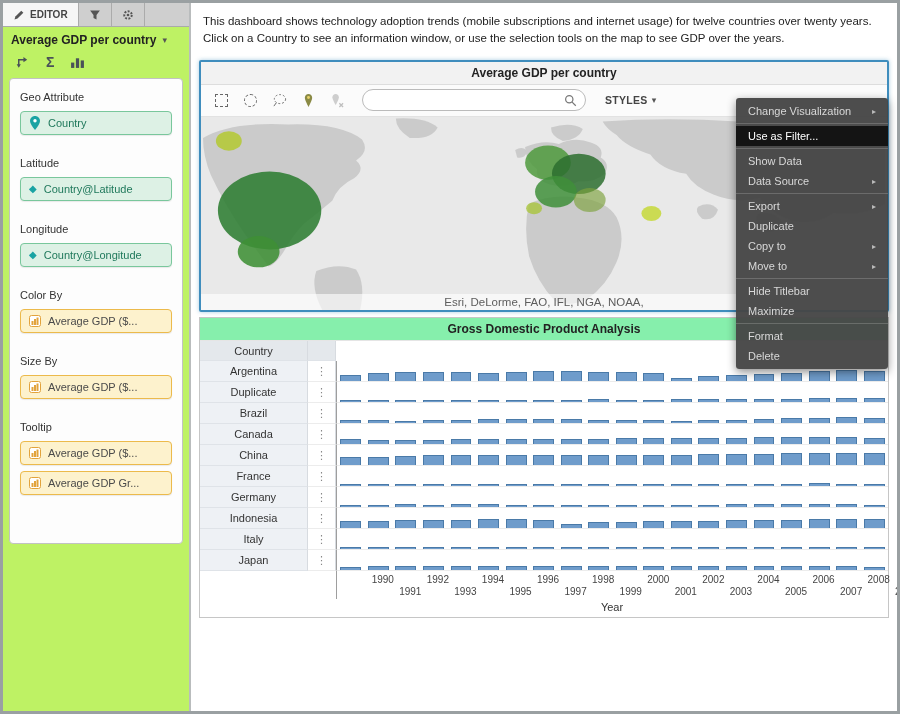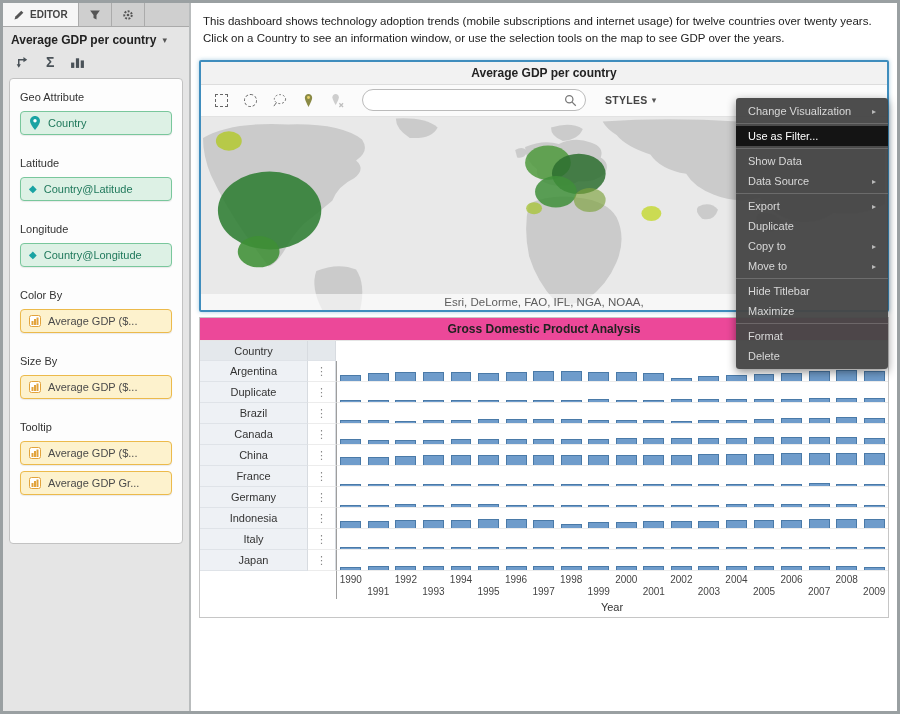--- a/index.html
+++ b/index.html
@@ -1,20 +1,20 @@
 <!DOCTYPE html>
 <html><head>
 <meta charset="utf-8">
 <style>
   * { margin:0; padding:0; box-sizing:border-box; }
   body { font-family:"Liberation Sans","DejaVu Sans",sans-serif; background:#c9cccd; }
   .app { width:900px; height:714px; background:#fff; border:3px solid #9aa0a2; display:flex; position:relative; overflow:hidden; }
 
   
-  .sidebar { width:188px; background:#e5e5e5; border-right:2px solid #b9bcbd; flex-shrink:0; }
+  .sidebar { width:188px; background:#bef264; border-right:2px solid #b9bcbd; flex-shrink:0; }
   .tabbar { display:flex; height:24px; background:#cfcfcf; border-bottom:1px solid #aaa; }
   .tab { display:flex; align-items:center; gap:5px; padding:0 10px; font-size:10px; font-weight:bold; color:#444; border-right:1px solid #ababab; cursor:default; }
   .tab.active { background:#f6f6f6; }
   .tab .ic { width:12px; height:12px; }
   .sb-title { display:flex; align-items:center; gap:6px; padding:6px 8px 4px; font-size:12px; font-weight:bold; color:#222; }
   .sb-title .caret { font-size:9px; color:#555; }
   .icon-row { display:flex; align-items:center; gap:16px; padding:3px 12px 7px; }
   .icon-row .ic { width:15px; height:15px; }
   .sigma { font-size:14px; font-weight:bold; color:#4a5258; line-height:1; }
   .fields-panel { margin:2px 6px; background:#fdfdfd; border:1px solid #c2c2c2; border-radius:4px; padding:4px 10px 14px; height:466px; overflow:hidden; }
@@ -42,33 +42,33 @@
   .searchbox input { flex:1; border:none; outline:none; font-size:11px; font-family:inherit; background:transparent; min-width:0; }
   .styles-btn { display:flex; align-items:center; gap:4px; font-size:10.5px; font-weight:bold; color:#444; letter-spacing:.3px; margin-left:6px; cursor:pointer; }
   .styles-btn .caret { font-size:9px; color:#555; }
 
   .map-canvas { position:relative; height:193px; background:#e9e9e9; overflow:hidden; }
   .map-canvas svg { position:absolute; inset:0; width:100%; height:100%; }
   .attribution { position:absolute; bottom:0; left:0; right:0; text-align:center; font-size:11.5px; color:#5d5d5d; background:rgba(255,255,255,.62); padding:2px 0; }
 
   
   .chart-panel { border:1px solid #c6c6c6; margin-top:5px; background:#fff; }
-  .chart-panel .panel-title { background:#ec4899; border-bottom:1px solid #e5e5e5; }
+  .chart-panel .panel-title { background:#86efac; border-bottom:1px solid #e5e5e5; }
   .grow, .grid-head, .axis-grid { display:grid; grid-template-columns:108px 28px 1fr; }
   .grid-head { height:20px; }
   .grow { height:21px; }
   .cell-label { background:#eef1f5; border-right:1px solid #d7dbe0; border-bottom:1px solid #dfe3e8; font-size:11px; color:#333; text-align:center; line-height:20px; overflow:hidden; }
   .cell-label.head { background:#e4e8ec; font-size:11px; color:#333; }
   .cell-dots { background:#fff; border-right:1px solid #d7dbe0; border-bottom:1px solid #ececec; color:#888; font-size:11px; text-align:center; line-height:20px; cursor:pointer; }
   .cell-dots.head { background:#e4e8ec; border-bottom:1px solid #dfe3e8; }
   .cell-chart { position:relative; border-bottom:1px solid #ececec; border-left:1px solid #9e9e9e; }
   .cell-chart.head { border-bottom:none; border-left:none; }
   .bar { position:absolute; bottom:0; background:#6f9ccb; border:1px solid #4a7aa8; border-bottom:none; }
   .axis { position:relative; height:28px; border-left:1px solid #9e9e9e; }
-  .tick { position:absolute; top:3px; transform:translateX(-50%); font-size:10px; color:#444; white-space:nowrap; }
+  .tick { position:absolute; top:3px; transform:translateX(-50%); font-size:10px; color:#444; white-space:nowrap;margin-left:32px; }
   .tick.low { top:15px; }
   .xlabel { text-align:center; font-size:11px; color:#333; height:18px; line-height:16px; }
 
   
   .context-menu { position:absolute; top:95px; right:9px; width:152px; background:rgba(70,70,70,.96); border-radius:3px; box-shadow:0 3px 10px rgba(0,0,0,.45); padding:3px 0; z-index:50; }
   .menu-item { display:flex; justify-content:space-between; align-items:center; padding:4px 12px; font-size:11px; color:#d8d8d8; cursor:pointer; }
   .menu-item.hl { background:#141414; color:#fff; }
   .menu-item .subarrow { font-size:8px; color:#bbb; }
   .menu-sep { height:1px; background:rgba(255,255,255,.18); margin:2px 0; }
 </style>

